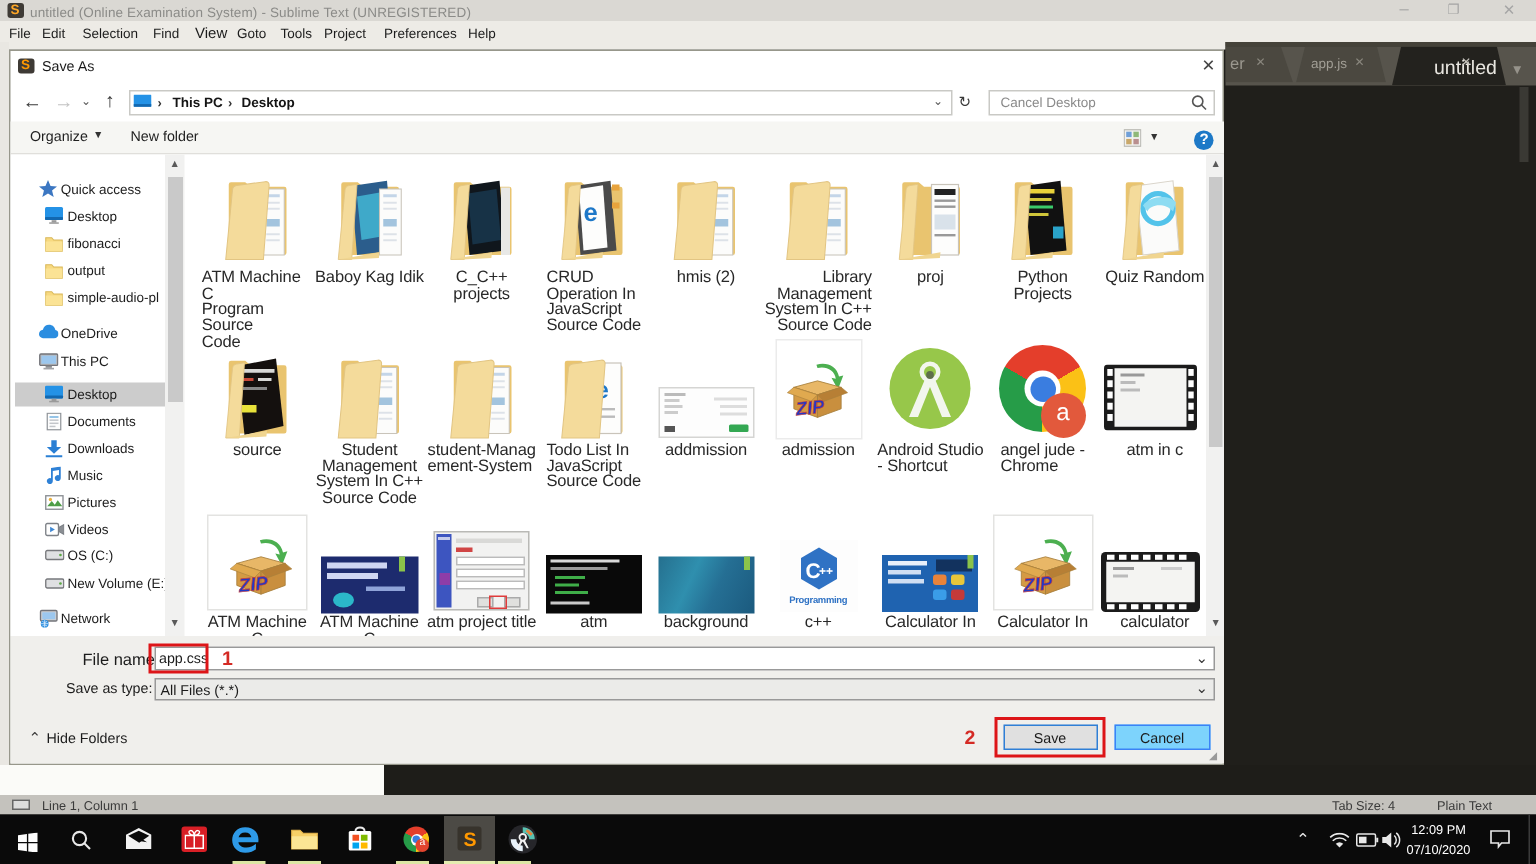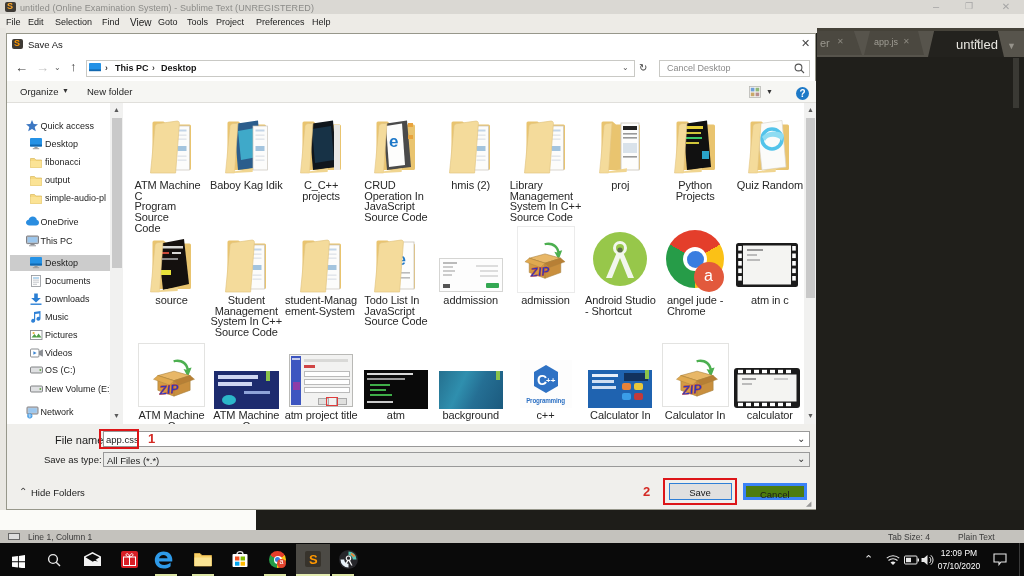--- a/index.html
+++ b/index.html
@@ -303,21 +303,21 @@
     <use href="#fback"></use>
     <use href="#fdoc"></use>
     <use href="#ffront"></use>
   </svg>
 <div class="lbl" style="left:433.7px;top:180px;width:74px">hmis (2)</div>
 <svg class="a" style="left:522.0px;top:113px" width="47" height="62" viewBox="0 0 47 62">
     <use href="#fback"></use>
     <use href="#fdoc"></use>
     <use href="#ffront"></use>
   </svg>
-<div class="lbl" style="left:508.5px;top:180px;width:74px"><span style="display:inline-block;text-align:left">Library<br>Management<br>System In C++<br>Source Code</span></div>
+<div class="lbl" style="left:508.5px;top:180px;width:74px"><span style="display:inline-block;text-align:right">Library<br>Management<br>System In C++<br>Source Code</span></div>
 <svg class="a" style="left:596.8px;top:113px" width="47" height="62" viewBox="0 0 47 62">
     <use href="#fback"></use>
     <rect x="24" y="10" width="18" height="47" fill="#fdfdfc" stroke="#c9c4ba" stroke-width="0.8"></rect>
     <rect x="26" y="13" width="14" height="4" fill="#222"></rect>
     <rect x="26" y="20" width="14" height="1.6" fill="#999"></rect>
     <rect x="26" y="24" width="14" height="1.6" fill="#999"></rect>
     <rect x="26" y="30" width="14" height="10" fill="#d9e2ea"></rect>
     <rect x="26" y="43" width="14" height="1.6" fill="#999"></rect>
     <use href="#ffrontN"></use>
   </svg>
@@ -506,21 +506,21 @@
 <div class="a" style="left:797px;top:433px;font-size:10px;color:#333">⌄</div>
 <div class="a" style="left:44px;top:453.5px;font-size:9.5px;color:#1b1b1b">Save as type:</div>
 <div class="a" style="left:103px;top:452px;width:707px;height:15px;background:#ebebe9;border:1px solid #999;box-sizing:border-box"></div>
 <div class="a" style="left:107px;top:454.5px;font-size:9.5px;color:#1b1b1b">All Files (*.*)</div>
 <div class="a" style="left:797px;top:453px;font-size:10px;color:#333">⌄</div>
 <div class="a" style="left:19px;top:486px;font-size:10px;color:#3a3a3a">⌃</div>
 <div class="a" style="left:31px;top:486.5px;font-size:9.5px;color:#1b1b1b">Hide Folders</div>
 <div class="a" style="left:668.5px;top:483px;width:63px;height:16.5px;background:#e0e0e0;border:1px solid #2f7fd6;box-sizing:border-box">
     <div style="text-align:center;font-size:9.5px;color:#1b1b1b;margin-top:2.5px">Save</div>
   </div>
-<div class="a" style="left:742.5px;top:483px;width:64.5px;height:16.5px;background:#4d7c0f;border:3px solid #3b82f6;box-sizing:border-box">
+<div class="a" style="left:742.5px;top:483px;width:64.5px;height:16.5px;background:#7dd3fc;border:1px solid #3b82f6;box-sizing:border-box">
     <div style="text-align:center;font-size:9.5px;color:#1b1b1b;margin-top:2.5px">Cancel</div>
   </div>
 <div class="a" style="left:806px;top:500px;font-size:7px;color:#999">◢</div>
 <div class="a" style="left:98.5px;top:429px;width:40px;height:20px;border:2.6px solid #dd1518;box-sizing:border-box"></div>
 <div class="a" style="left:148px;top:431px;font-size:13px;font-weight:bold;color:#d42a24">1</div>
 <div class="a" style="left:662.5px;top:477.5px;width:74.5px;height:27.5px;border:2.6px solid #dd1518;box-sizing:border-box"></div>
 <div class="a" style="left:643px;top:484px;font-size:13px;font-weight:bold;color:#d42a24">2</div>
 <div class="a" style="left:8px;top:533px;width:12px;height:7px;border:1px solid #666;box-sizing:border-box;background:#ddd"></div>
 <div class="a" style="left:28px;top:532px;font-size:8.5px;color:#3a3a3a">Line 1, Column 1</div>
 <div class="a" style="left:888px;top:532px;font-size:8.5px;color:#3a3a3a">Tab Size: 4</div>

